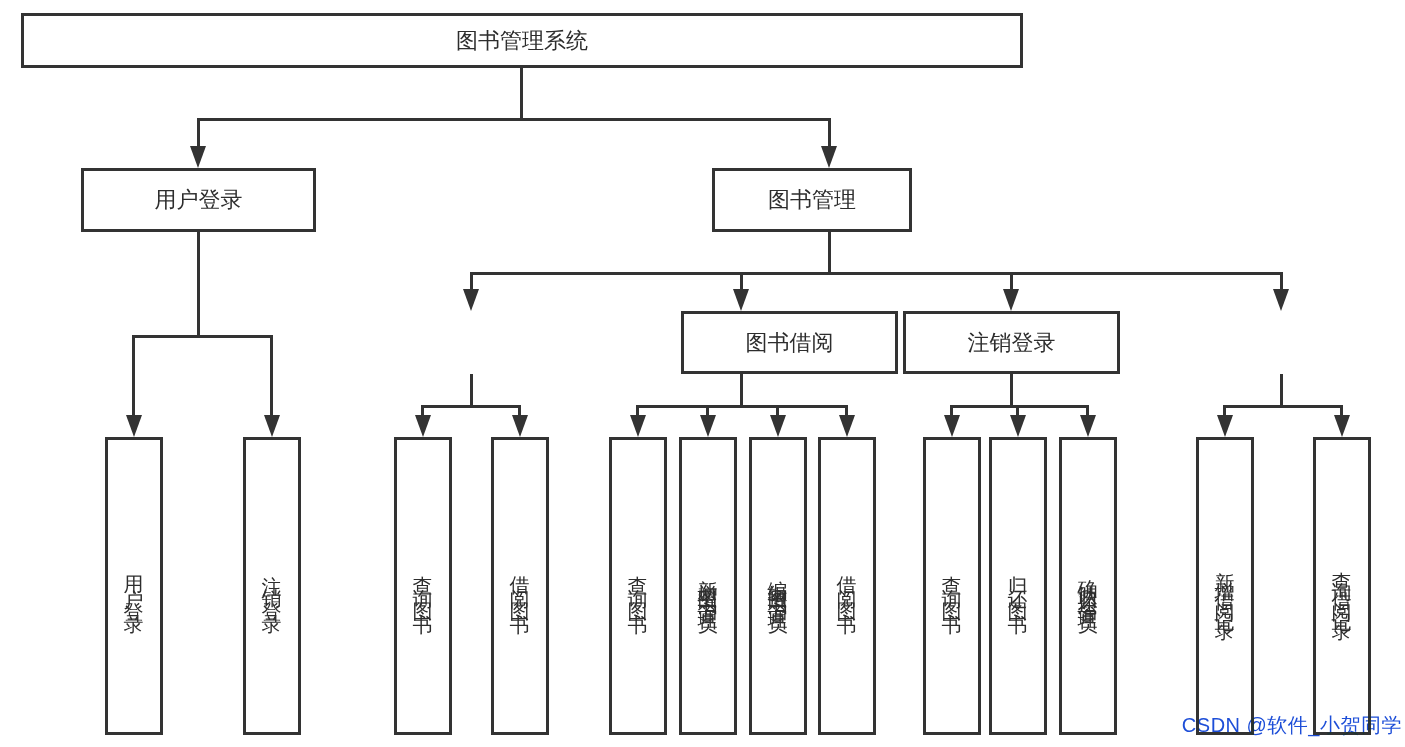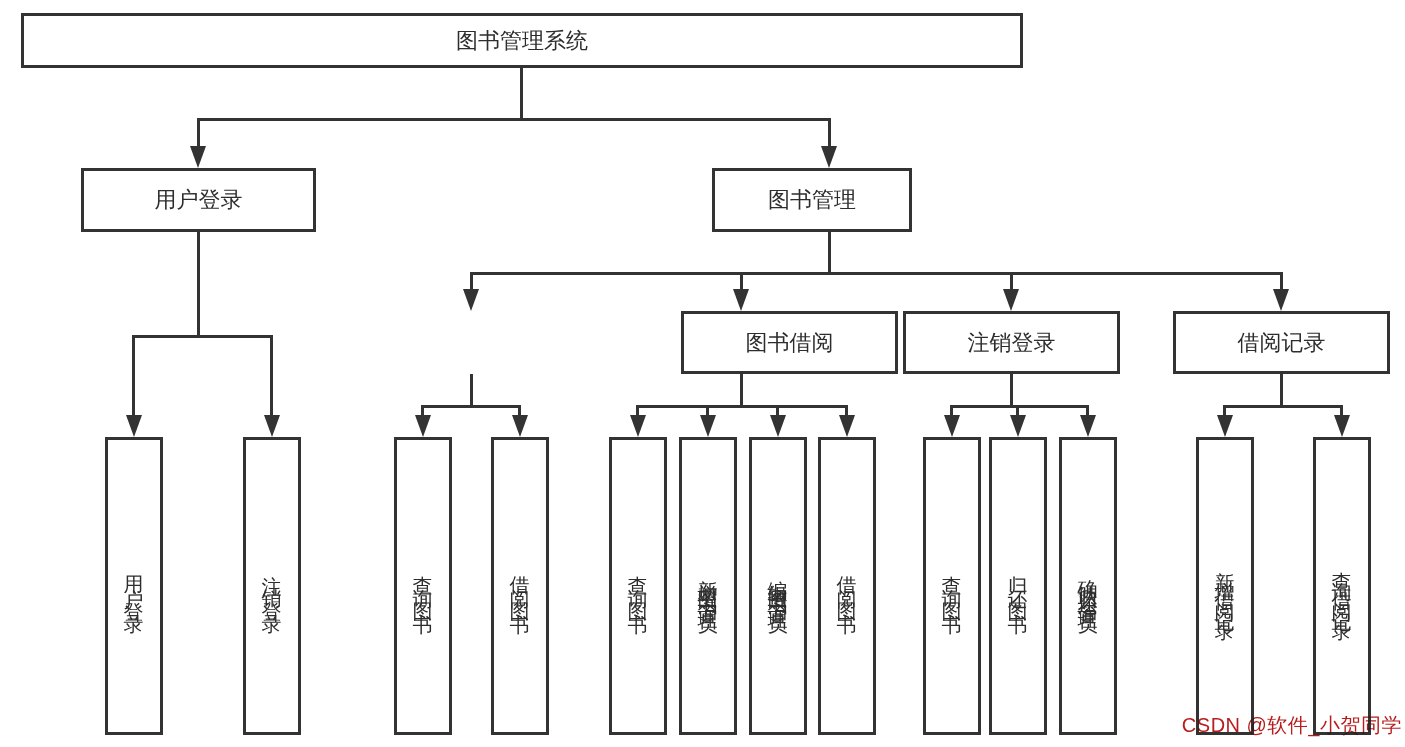--- a/index.html
+++ b/index.html
@@ -20,21 +20,21 @@
   .sp-wide{letter-spacing:13px;}
   .sp-mid{letter-spacing:10px;}
   .sp-narrow{letter-spacing:5px;}
   .ln{position:absolute;background:#333;}
   .ah{
     position:absolute;width:0;height:0;
     border-left:8px solid transparent;border-right:8px solid transparent;
     border-top:22px solid #333;
   }
   .watermark{
-    position:absolute;right:3px;top:712px;font-size:20px;color:#b91c1c;
+    position:absolute;right:3px;top:712px;font-size:20px;color:#1d4ed8;
     letter-spacing:0.5px;mix-blend-mode:darken;white-space:nowrap;z-index:5;
   }
 </style>
 </head>
 <body>
 
 <div class="canvas">
 
   <div class="box" style="left:21px;top:13px;width:1002px;height:55px;">
     <span class="hlabel">图书管理系统</span>
@@ -45,23 +45,20 @@
   </div>
   <div class="box" style="left:712px;top:168px;width:200px;height:64px;">
     <span class="hlabel">图书管理</span>
   </div>
 
   <div class="box" style="left:633px;top:311px;width:217px;height:63px;margin-left:48px;">
     <span class="hlabel">图书借阅</span>
   </div>
   <div class="box" style="left:903px;top:311px;width:217px;height:63px;">
     <span class="hlabel">注销登录</span>
-  </div>
-  <div class="box" style="left:1173px;top:311px;width:217px;height:63px;">
-    <span class="hlabel">借阅记录</span>
   </div>
 
   <div class="box leaf" style="left:105px;">
     <span class="vtext sp-wide">用户登录</span>
   </div>
   <div class="box leaf" style="left:243px;">
     <span class="vtext sp-wide">注销登录</span>
   </div>
 
   <div class="box leaf" style="left:394px;">

